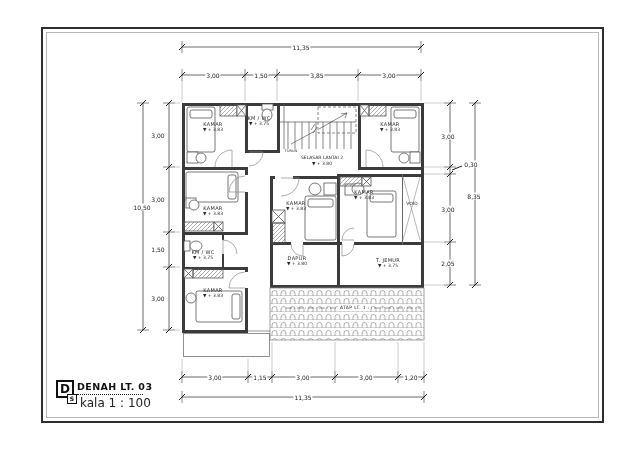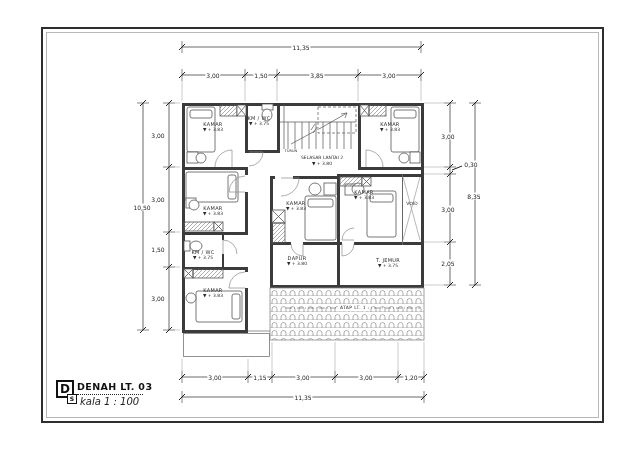--- a/index.html
+++ b/index.html
@@ -24,22 +24,22 @@
   .tb .dbox{position:absolute;left:0;top:5px;width:18px;height:18px;
        border:2px solid #111;box-sizing:border-box;font-weight:bold;
        font-size:12px;text-align:center;line-height:14px;color:#111;}
   .tb .sbox{position:absolute;left:11px;top:19px;width:10px;height:10px;
        border:1.5px solid #111;box-sizing:border-box;background:#fff;
        font-weight:bold;font-size:6px;text-align:center;line-height:7px;color:#111;}
   .tb .ttl{position:absolute;left:21px;top:6px;font-weight:bold;font-size:9.5px;
        letter-spacing:.4px;color:#111;}
   .tb .dots{position:absolute;left:21px;top:19px;width:66px;height:0;
        border-top:1.5px dotted #222;}
-  .tb .scl{position:absolute;left:24px;top:21px;font-style:italic;
-       font-size:10px;color:#222;}
+  .tb .scl{position:absolute;left:24px;top:21px;
+       font-size:12px;color:#222;}
 </style>
 </head>
 <body>
 
 <div class="frame-outer"></div>
 <div class="frame-inner"></div>
 
 <svg width="638" height="451" viewBox="0 0 638 451">
   <defs>
     <pattern id="tiles" width="9" height="8" patternUnits="userSpaceOnUse">

